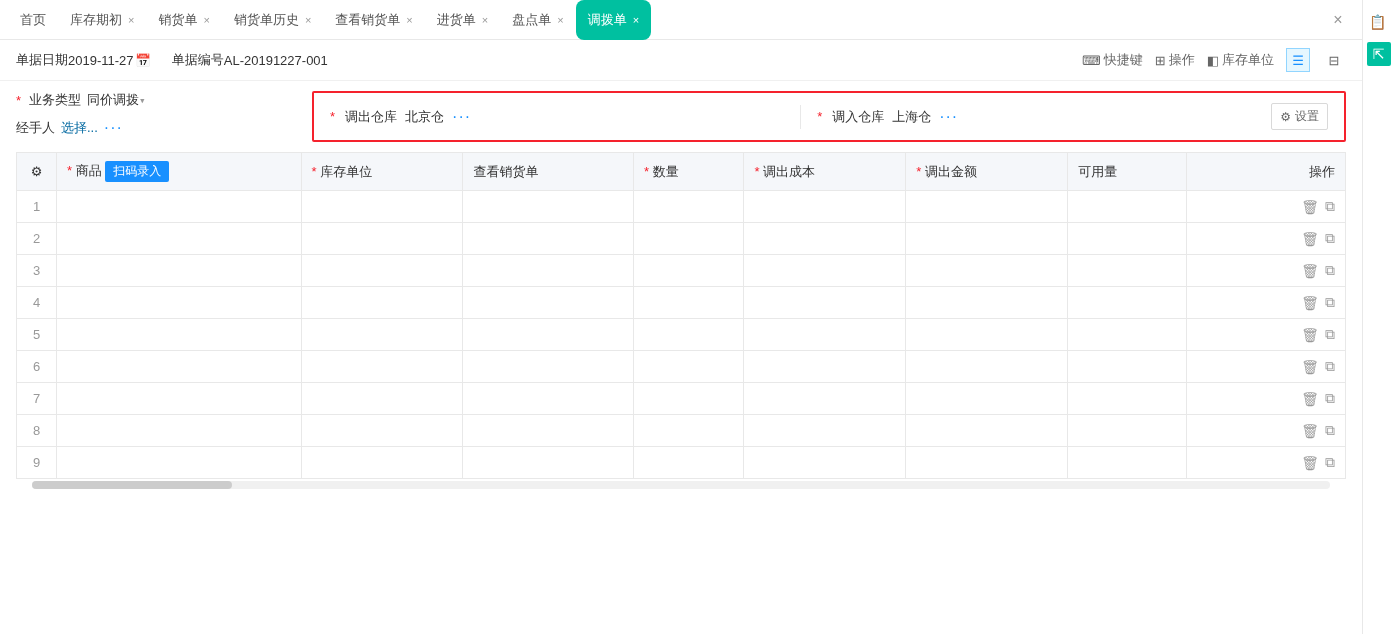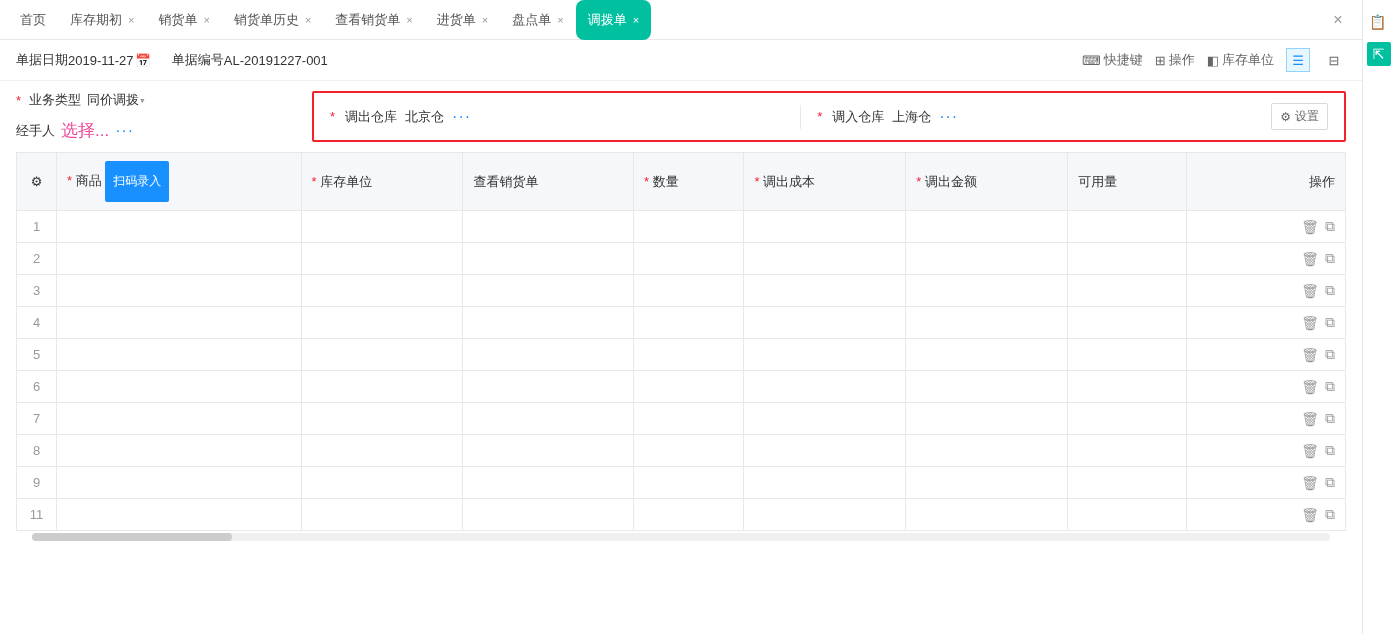--- a/index.html
+++ b/index.html
@@ -65,40 +65,40 @@
     .select-wrapper .chevron { color: #999; font-size: 11px; }
     .dots-btn { color: #1890ff; cursor: pointer; font-size: 16px; letter-spacing: 1px; }
     .warehouse-section {
       flex: 1; display: flex; align-items: center; gap: 8px;
     }
     .settings-btn {
       display: flex; align-items: center; gap: 4px; padding: 4px 8px;
       border: 1px solid #d9d9d9; border-radius: 2px; cursor: pointer;
       color: #666; font-size: 12px; background: #fff;
     }
-    .person-select { color: #ec4899; cursor: pointer; font-size: 17px; }
+    .person-select { color: #0369a1; cursor: pointer; font-size: 13px; }
 
     
     .table-wrapper { padding: 0 16px; overflow-x: auto; }
     table { width: 100%; border-collapse: collapse; }
     thead tr { background: #f5f7fa; }
     thead th {
       padding: 8px 10px; text-align: left; font-weight: normal;
       font-size: 13px; color: #333; border: 1px solid #e8e8e8; white-space: nowrap;
     }
     tbody td {
       padding: 6px 10px; border: 1px solid #e8e8e8; font-size: 13px;
       color: #333; height: 32px;
     }
     .row-num { color: #999; text-align: center; width: 40px; }
     .subtotal-row td { background: #fafafa; font-weight: normal; }
     .subtotal-row td:first-child { color: #999; text-align: center; }
     .scan-btn {
       background: #1890ff; color: #fff; border: none; border-radius: 2px;
-      padding: 12px 8px; cursor: pointer; font-size: 12px;
+      padding: 2px 8px; cursor: pointer; font-size: 12px;
     }
     .gear-cell { text-align: center; }
     .action-icons { display: flex; align-items: center; justify-content: flex-end; gap: 6px; }
     .icon-btn { cursor: pointer; color: #999; font-size: 14px; }
 
     
     .right-sidebar {
       position: fixed; right: 0; top: 0; height: 100%;
       display: flex; flex-direction: column; align-items: center;
       padding: 10px 4px; gap: 8px; background: #fff;
@@ -391,36 +391,20 @@
         <td></td>
         <td></td>
         <td></td>
         <td>
           <div class="action-icons">
             <span class="icon-btn">🗑</span>
             <span class="icon-btn">⧉</span>
           </div>
         </td>
       </tr>
-          <tr>
-        <td class="row-num">11</td>
-        <td></td>
-        <td></td>
-        <td></td>
-        <td></td>
-        <td></td>
-        <td></td>
-        <td></td>
-        <td>
-          <div class="action-icons">
-            <span class="icon-btn">🗑</span>
-            <span class="icon-btn">⧉</span>
-          </div>
-        </td>
-      </tr>
         </tbody>
     </table>
     <div class="scroll-area">
       <div class="h-scrollbar">
         <div class="h-scrollbar-thumb"></div>
       </div>
     </div>
   </div>
 </div>
 

